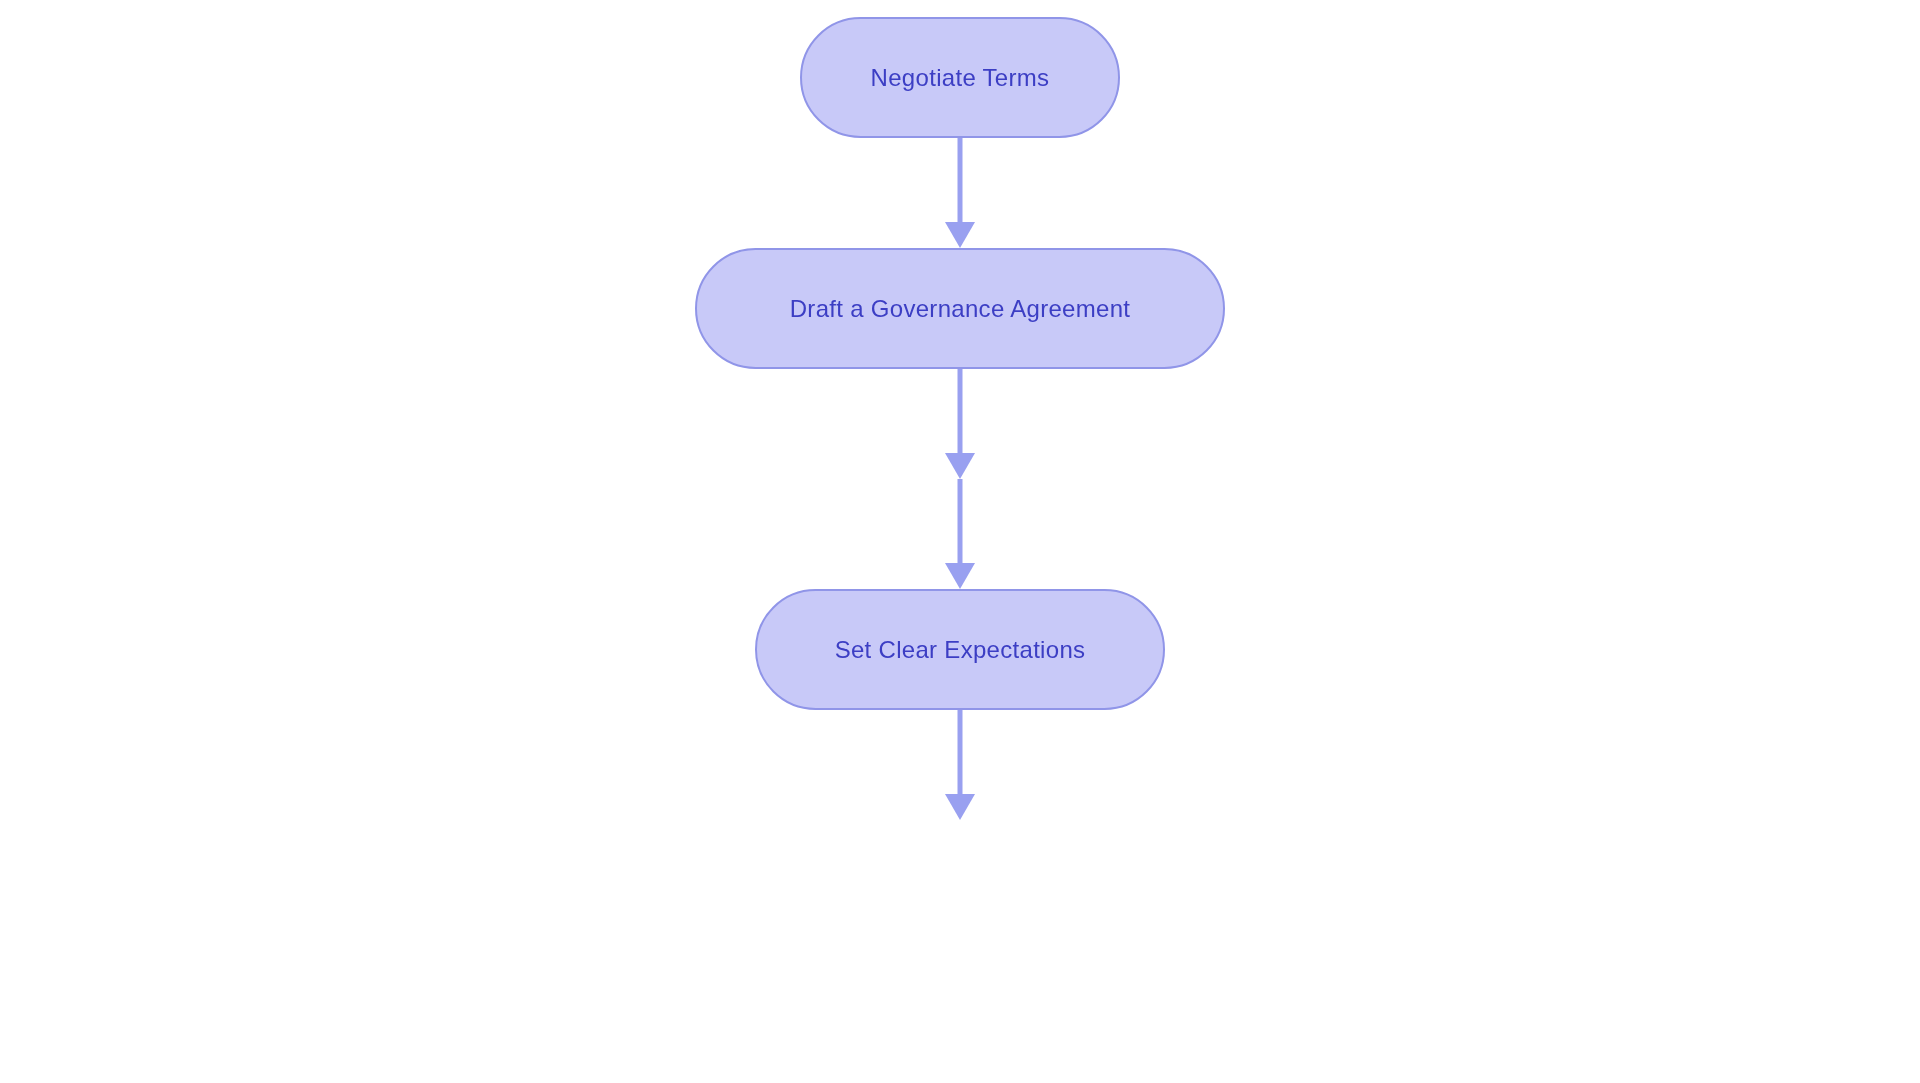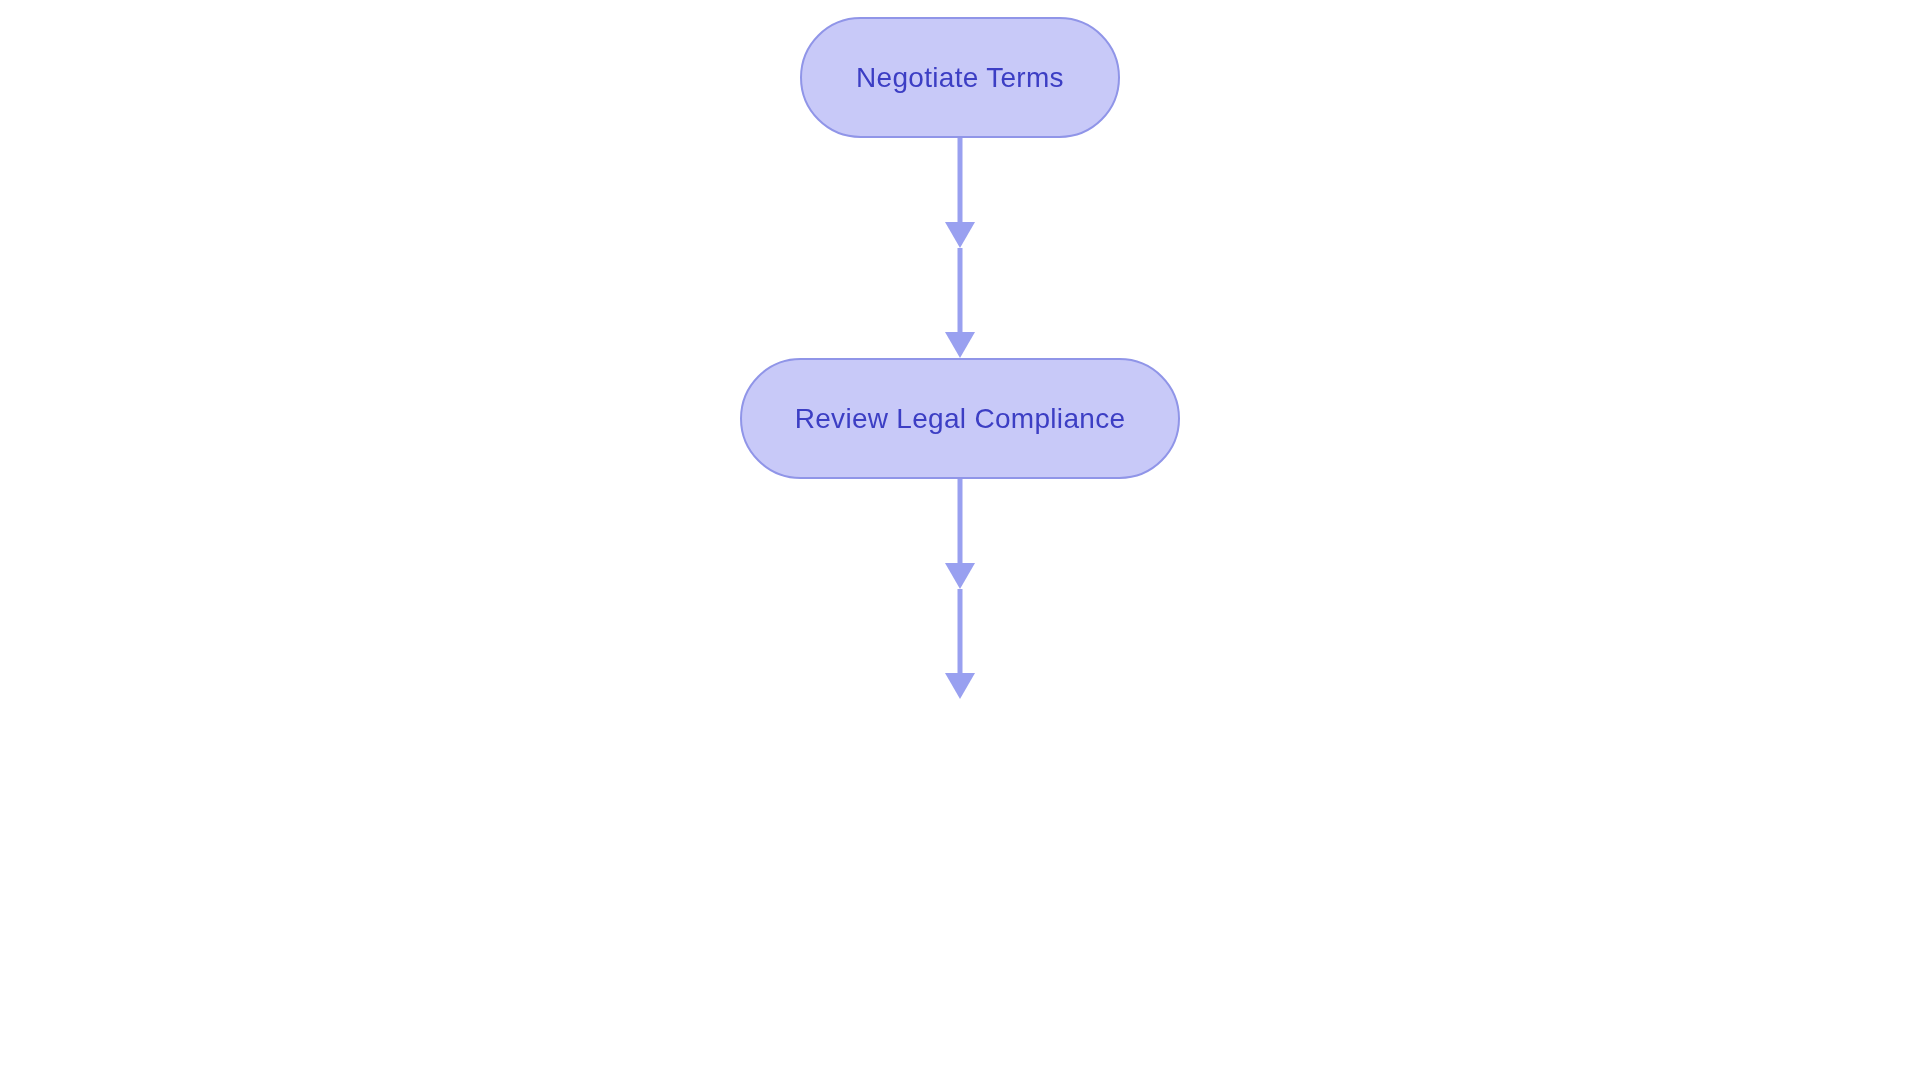--- a/index.html
+++ b/index.html
@@ -33,21 +33,21 @@
   }
   .node {
     height: 121px;
     border-radius: 60.5px;
     background: var(--node-fill, #c8c9f8);
     border: 2px solid var(--node-border, #9095e8);
     display: flex;
     align-items: center;
     justify-content: center;
     color: var(--node-text, #3c3ec4);
-    font-size: 28px;
+    font-size: 24px;
     letter-spacing: 0.3px;
     white-space: nowrap;
     text-align: center;
   }
   .node-0 { width: 320px; }
   .node-1 { width: 530px; }
   .node-2 { width: 440px; }
   .node-3 { width: 410px; }
   .node-4 { width: 370px; }
   .connector {
@@ -83,27 +83,30 @@
 
 <div class="canvas">
   <div class="flow-column">
 
     <div class="node node-0">
       <span>Negotiate Terms</span>
     </div>
 
     <div class="connector"></div>
 
-
-    <div class="connector"></div>
-
-    <div class="node node-2">
-      <span>Review Legal Compliance</span>
+    <div class="node node-1">
+      <span>Draft a Governance Agreement</span>
     </div>
 
     <div class="connector"></div>
 
+
+    <div class="connector"></div>
+
+    <div class="node node-3">
+      <span>Set Clear Expectations</span>
+    </div>
 
     <div class="connector"></div>
 
 
   </div>
 </div>
 
 </body></html>

